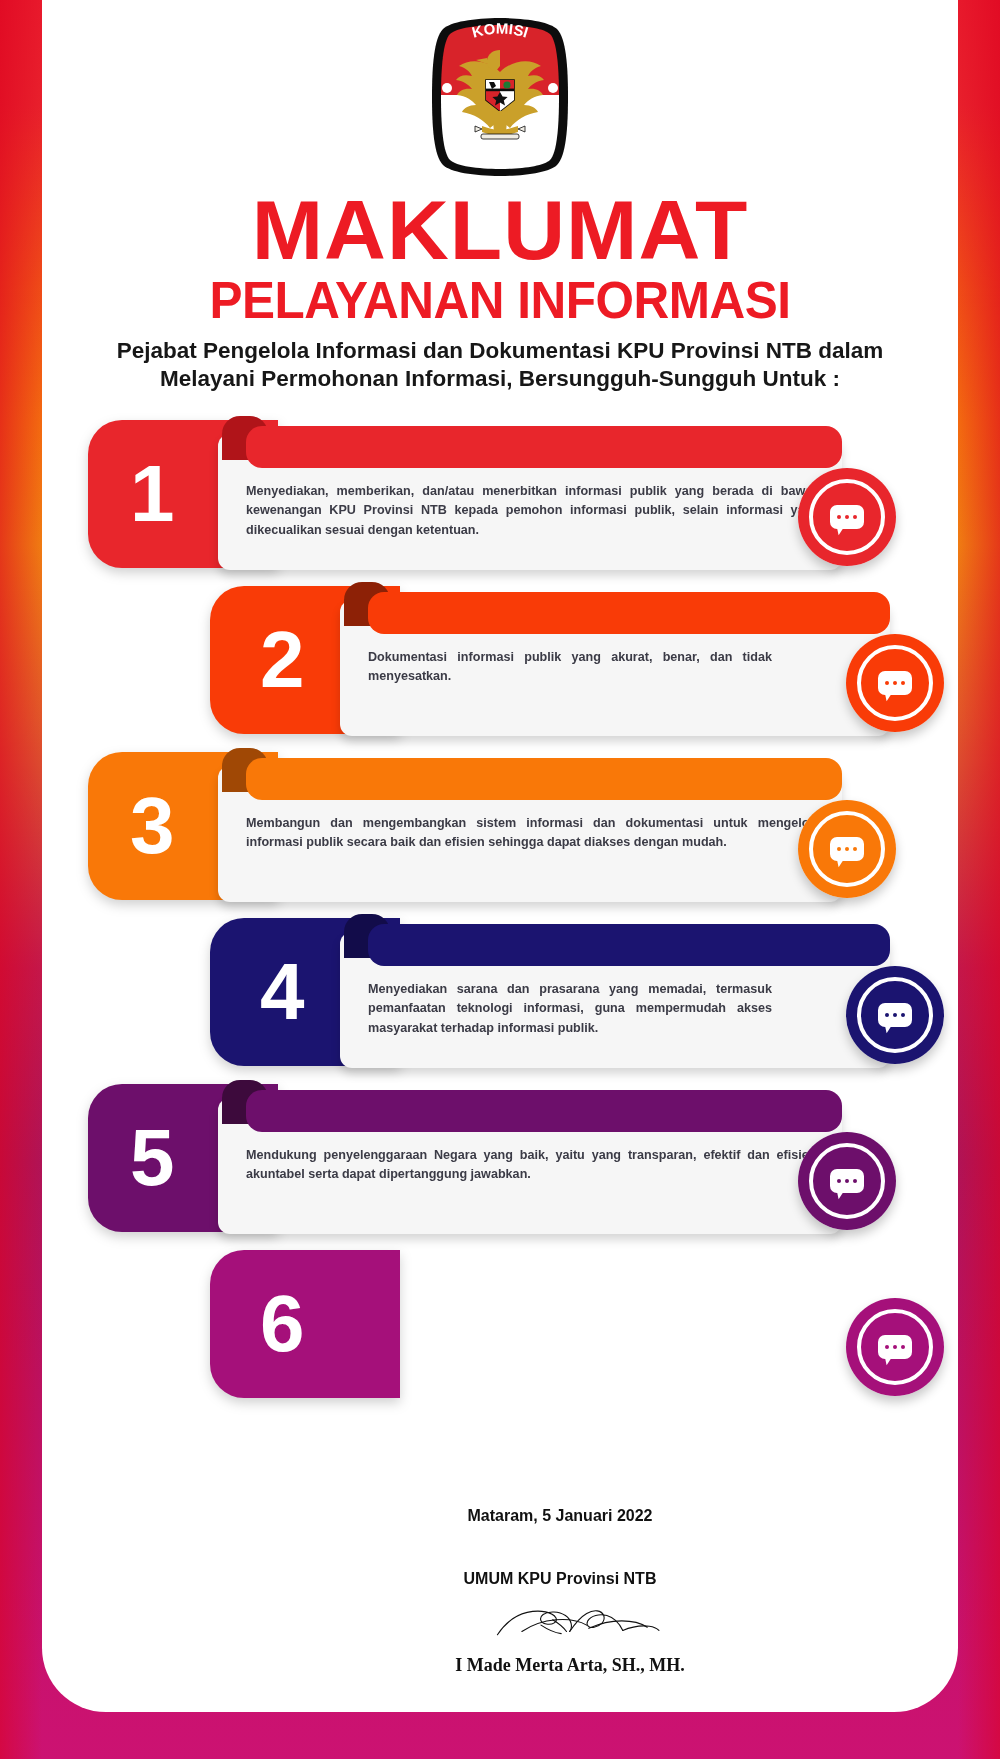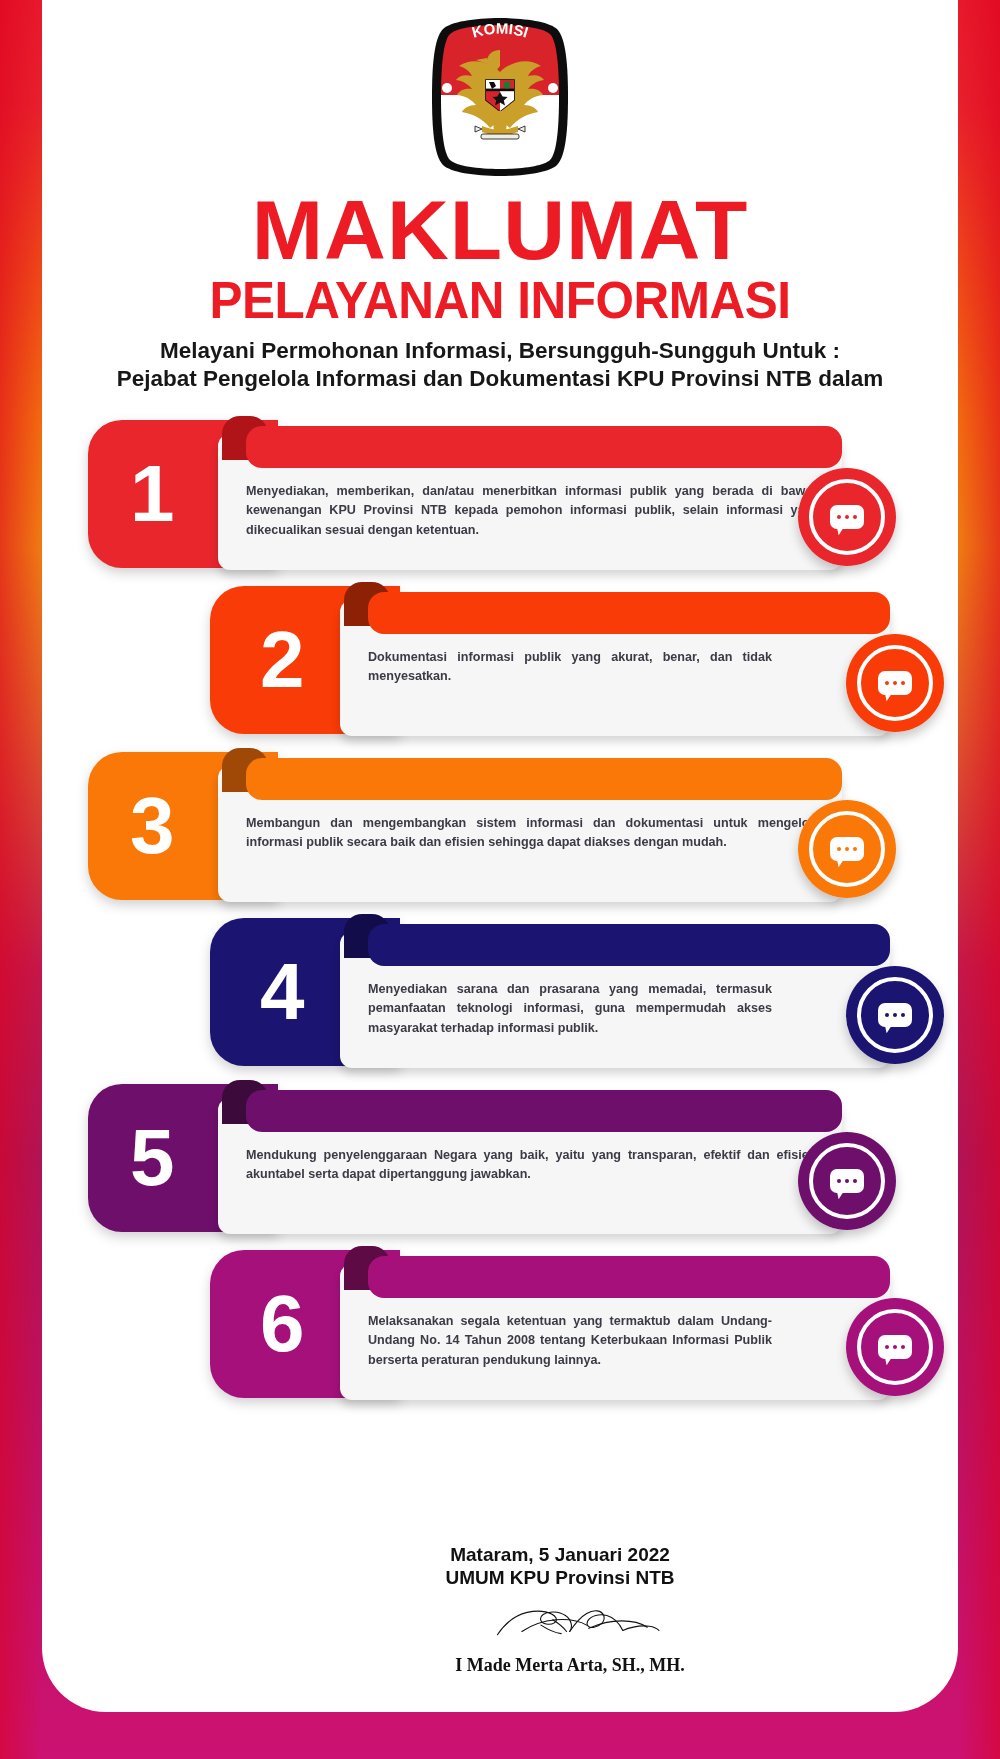--- a/index.html
+++ b/index.html
@@ -221,25 +221,26 @@
   .row.right .badge { right: 14px;  top: 48px; }
 
   
   #footer {
     position: absolute;
     left: 0; right: 0;
     bottom: 36px;
     text-align: center;
   }
   .sigline {
-    font-size: 19px;
+    font-size: 16px;
     font-weight: 700;
     color: #111;
     line-height: 1.22;
     padding-left: 120px;
+    margin-top: 44px;
   }
   .signature {
     display: block;
     margin: -2px auto 0;
     padding-left: 150px;
   }
   .signame {
     font-size: 18px;
     font-weight: 700;
     color: #111;
@@ -317,22 +318,22 @@
           <rect x="55" y="118" width="38" height="5" rx="2" fill="#f0ede4" stroke="#0d0d0d" stroke-width="0.8"></rect>
           <path d="M49 110 l7 3 l-7 3 z" fill="#f0ede4" stroke="#0d0d0d" stroke-width="0.8"></path>
           <path d="M99 110 l-7 3 l7 3 z" fill="#f0ede4" stroke="#0d0d0d" stroke-width="0.8"></path>
         </g>
       </svg>
     </div>
 
     <div class="title-main">MAKLUMAT</div>
     <div class="title-sub">PELAYANAN INFORMASI</div>
     <div class="lead">
+      <div>Pejabat Pengelola Informasi dan Dokumentasi KPU Provinsi NTB dalam</div>
       <div>Melayani Permohonan Informasi, Bersungguh-Sungguh Untuk :</div>
-      <div>Pejabat Pengelola Informasi dan Dokumentasi KPU Provinsi NTB dalam</div>
     </div>
 
     <div id="items">
 
       <div class="row left">
         <div class="numblock" style="background: rgb(232, 38, 44);">
           <span>1</span>
         </div>
         <div class="card">
           <div class="foldtab" style="background: rgb(176, 20, 25);"></div>
@@ -451,25 +452,20 @@
                 <div class="tail" style="border-left-color: rgb(255, 255, 255); border-top-color: rgb(255, 255, 255);"></div>
               </div>
             </div>
           </div>
         </div>
       </div>
 
       <div class="row right">
         <div class="numblock" style="background: rgb(165, 16, 122);">
           <span>6</span>
-        </div>
-        <div class="card">
-          <div class="foldtab" style="background: rgb(93, 10, 69);"></div>
-          <div class="cardbar" style="background: rgb(165, 16, 122);"></div>
-          <div class="cardtext">Melaksanakan segala ketentuan yang termaktub dalam Undang-Undang No. 14 Tahun 2008 tentang Keterbukaan Informasi Publik berserta peraturan pendukung lainnya.</div>
         </div>
         <div class="badge">
           <div class="ring" style="background: rgb(165, 16, 122);">
             <div class="inner">
               <div class="bubble">
                 <div class="body">
                     <i style="background: rgb(165, 16, 122);"></i>
                     <i style="background: rgb(165, 16, 122);"></i>
                     <i style="background: rgb(165, 16, 122);"></i>
                   </div>

